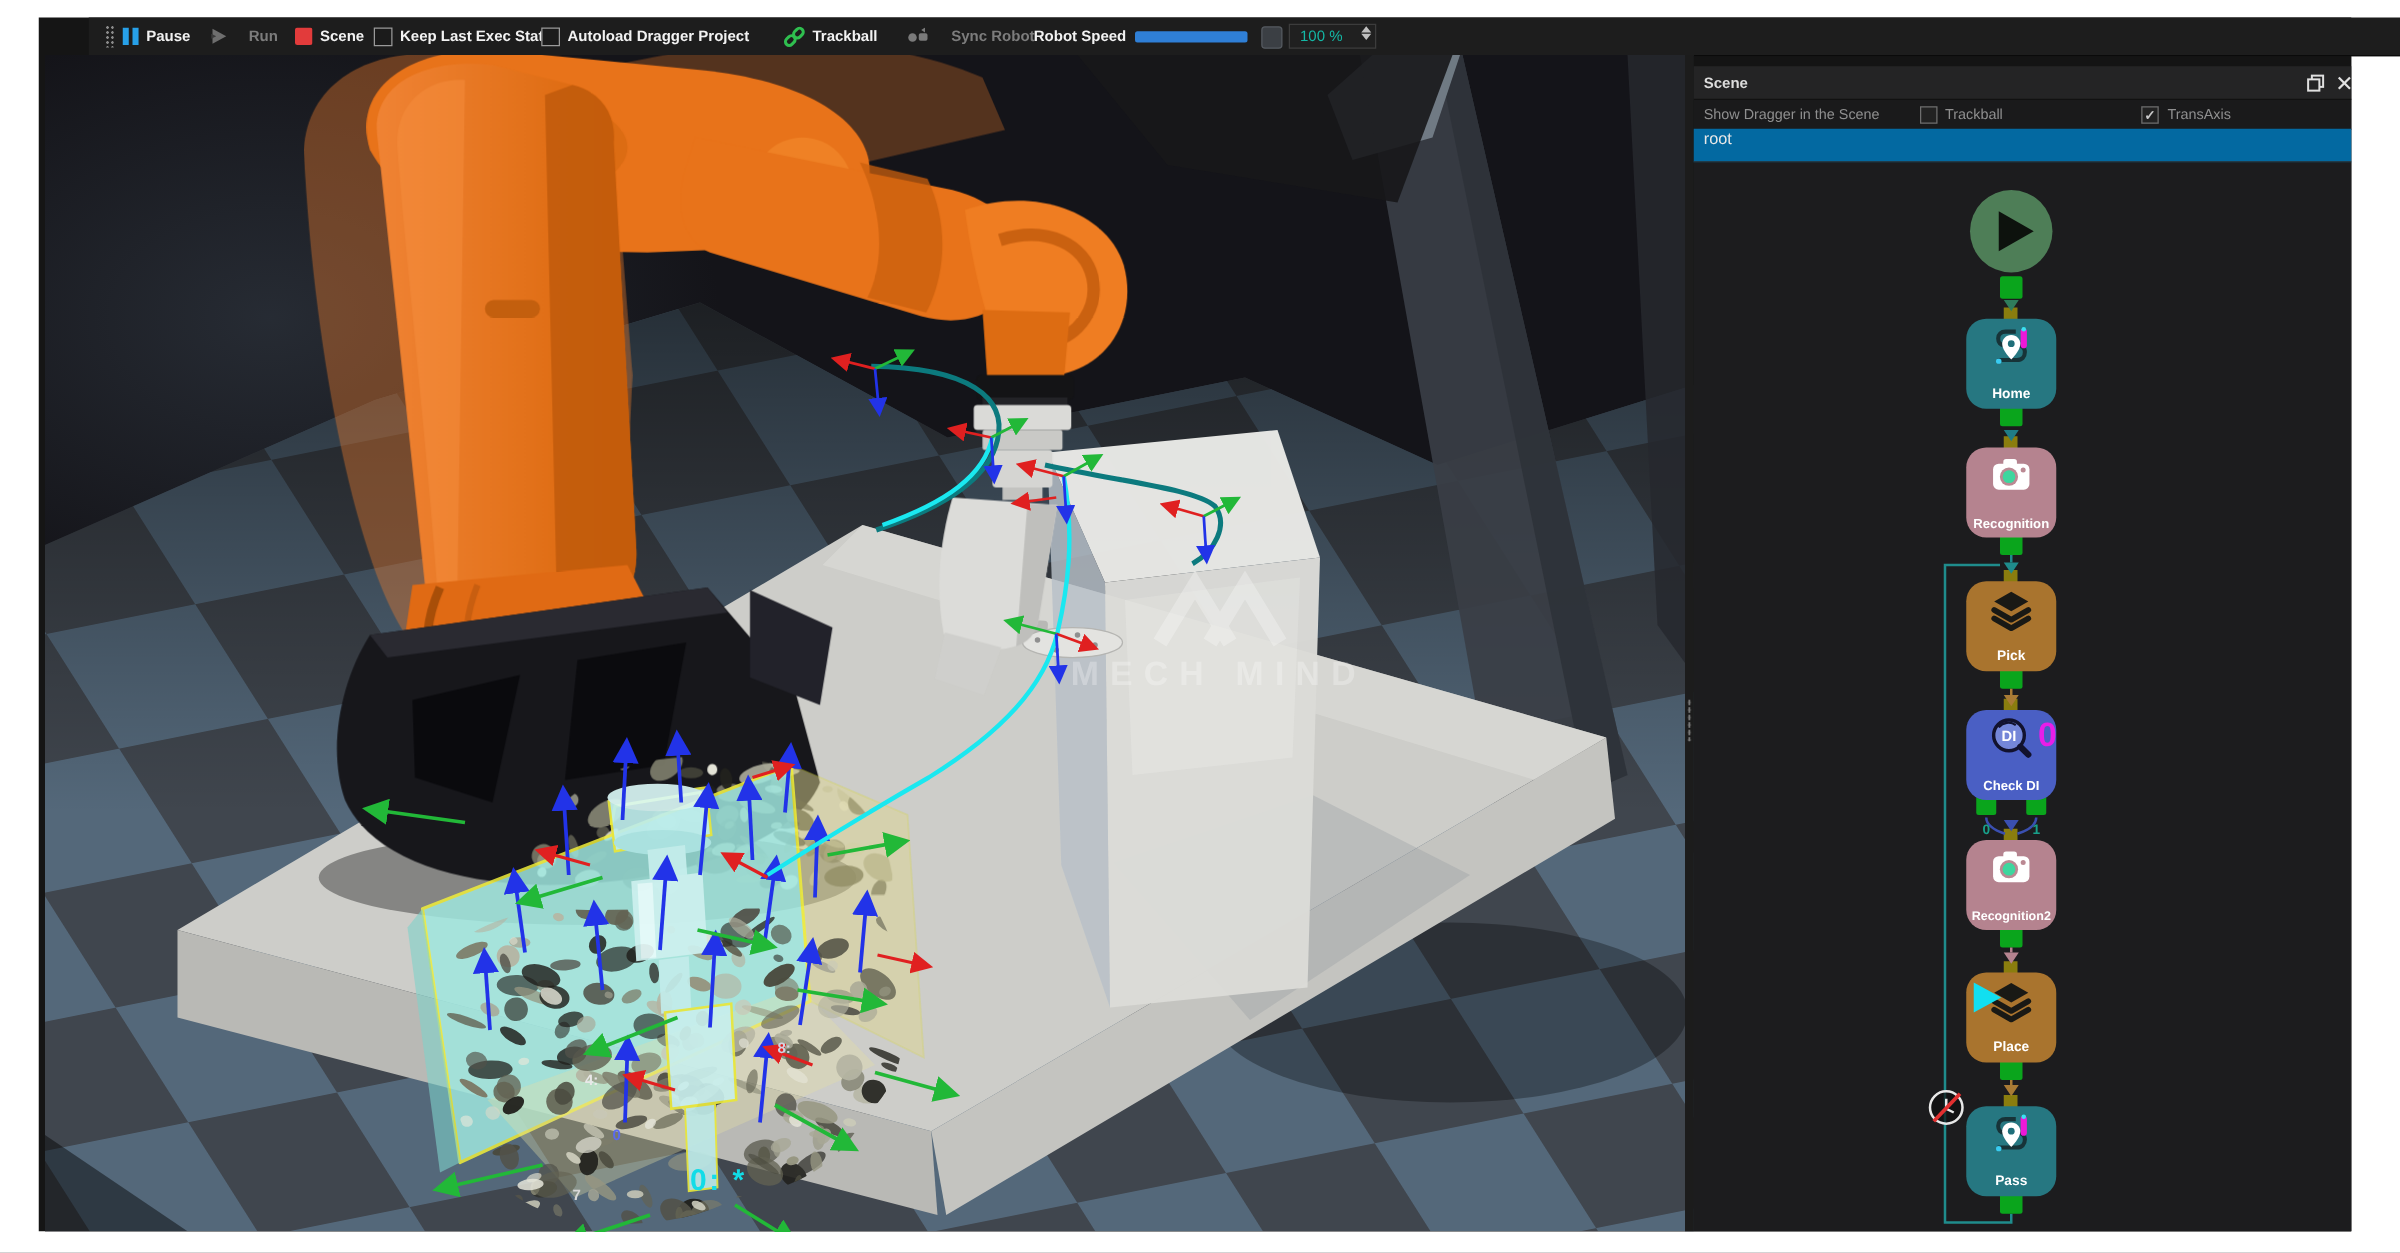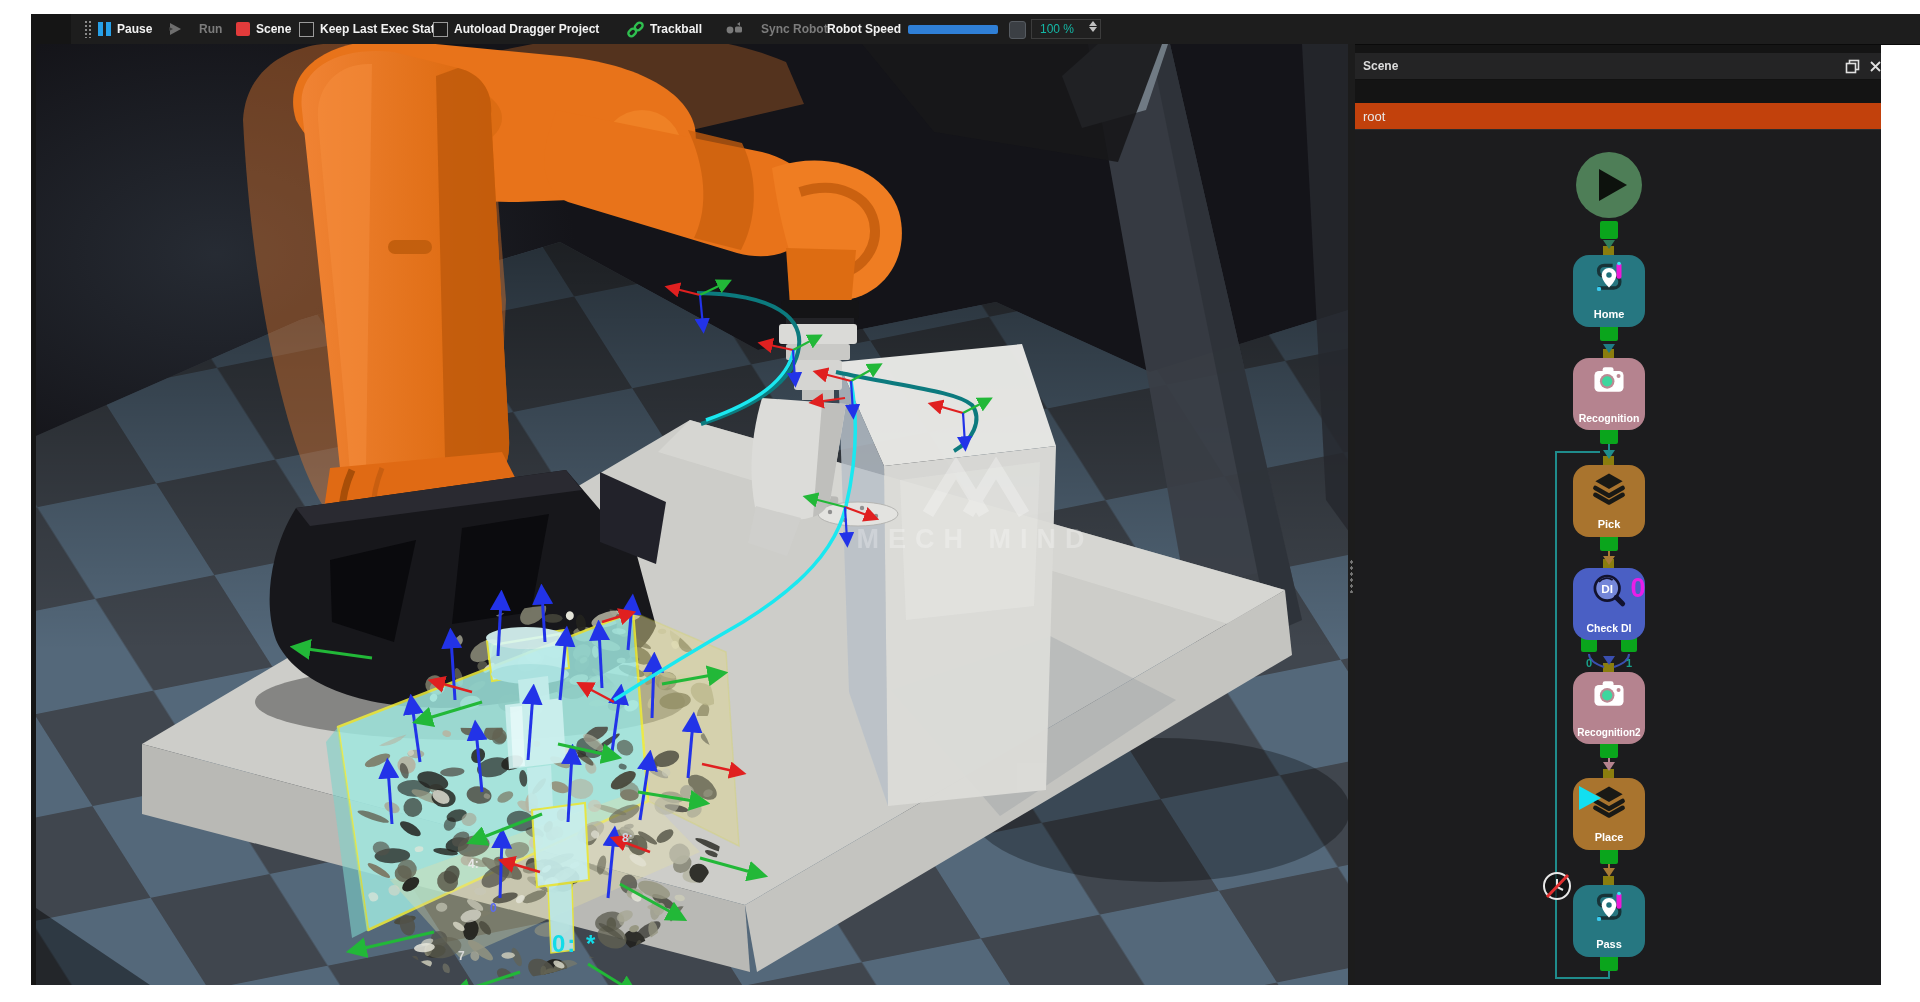--- a/index.html
+++ b/index.html
@@ -27,21 +27,21 @@
   #splitter{position:absolute;left:1317px;top:30px;width:7px;height:941px;background:#1c1c1c;}
   #splitter .grip{position:absolute;left:2px;top:515px;width:3px;height:34px;
     background-image:radial-gradient(#777 1px,transparent 1.2px);background-size:3px 6px;}
   
   #panel{position:absolute;left:1324px;top:31px;width:526px;height:940px;background:#141414;}
   #p-title{position:absolute;left:0;top:8px;width:100%;height:27px;background:#242425;color:#dcdcdc;font-size:12px;font-weight:700;display:flex;align-items:center;padding-left:8px;box-sizing:border-box;border-bottom:1px solid #111;}
   #p-title .win{position:absolute;top:6px;width:15px;height:15px;color:#e0e0e0;cursor:pointer;}
   #p-opts{position:absolute;left:0;top:35px;width:100%;height:24px;background:#1a1a1b;color:#8f8f8f;font-size:11.5px;display:flex;align-items:center;}
   #p-opts .lbl{position:absolute;}
   #p-opts .cbx{width:12px;height:12px;border-color:#6e6e6e;background:#222;position:absolute;top:5px;}
-  #p-root{position:absolute;left:0;top:58px;width:100%;height:27px;background:#c2410c;color:#e8e8e8;font-size:13px;display:flex;align-items:center;padding-left:8px;box-sizing:border-box;border-bottom:1px solid #2c2c2c;}
+  #p-root{position:absolute;left:0;top:58px;width:100%;height:27px;background:#0369a1;color:#e8e8e8;font-size:13px;display:flex;padding-left:8px;box-sizing:border-box;border-bottom:1px solid #2c2c2c;}
   #graph{position:absolute;left:0;top:85px;width:526px;height:855px;background:#1c1c1e;}
   .ndlabel{fill:#ffffff;font-weight:bold;}
   text{font-family:"Liberation Sans",sans-serif;}
 </style>
 </head>
 <body>
 
 <div id="page">
 <div id="app">
 
@@ -638,20 +638,27 @@
       <span>Scene</span>
       <svg class="win" style="left:490px" viewBox="0 0 15 15">
         <rect x="4.5" y="1.5" width="9" height="9" fill="none" stroke="#e0e0e0" stroke-width="1.6"></rect>
         <rect x="1.5" y="4.5" width="9" height="9" fill="#242425" stroke="#e0e0e0" stroke-width="1.6"></rect>
       </svg>
       <svg class="win" style="left:513px" viewBox="0 0 15 15">
         <path d="M3,3 L12,12 M12,3 L3,12" stroke="#e0e0e0" stroke-width="1.8"></path>
       </svg>
     </div>
 
+    <div id="p-opts">
+      <span class="lbl" style="left:8px">Show Dragger in the Scene</span>
+      <span class="cbx" style="left:181px"></span>
+      <span class="lbl" style="left:201px">Trackball</span>
+      <span class="cbx on" style="left:358px"></span>
+      <span class="lbl" style="left:379px">TransAxis</span>
+    </div>
 
     <div id="p-root">
       <span>root</span>
     </div>
 
     <svg id="graph" viewBox="1355 130 526 855">
       <defs>
         <symbol id="ic-route" viewBox="0 0 44 44">
           <path d="M10,33 H27 C31.5,33 34,30 34,26 C34,22 31,20 27,20 H16 C12.5,20 10.5,17.5 10.5,14 C10.5,10.5 13,8 17,8 H26" fill="none" stroke="#173338" stroke-width="3.6"></path>
           <line x1="33" y1="8" x2="33" y2="20" stroke="#ee18d8" stroke-width="5.5" stroke-linecap="round"></line>

